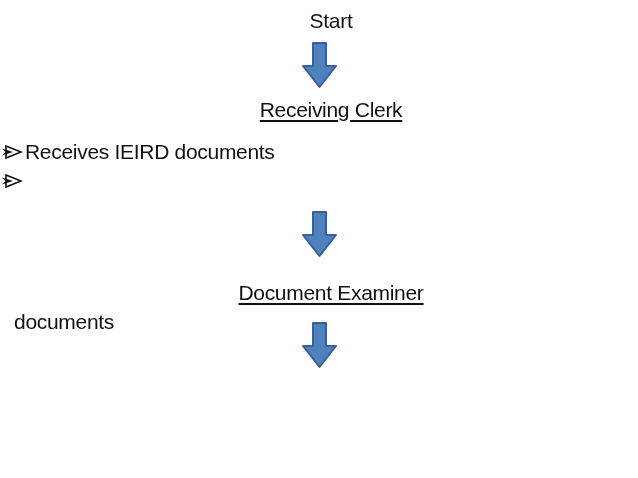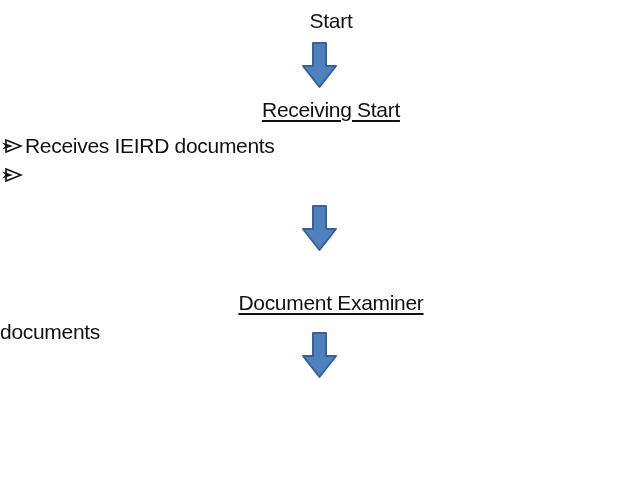--- a/index.html
+++ b/index.html
@@ -33,49 +33,49 @@
   .arrow-row svg{display:block;}
   .arrow-shape{
     fill:var(--arrow-fill);
     stroke:var(--arrow-stroke);
     stroke-width:2;
     stroke-linejoin:round;
   }
   .start-row{margin-top:6px;}
   .arrow-1{margin-top:7px;}
   .heading-1{margin-top:6px;}
-  .bullets-1{margin-top:7px;}
+  .bullets-1{margin-top:13px;}
   .arrow-2{margin-top:16px;}
-  .heading-2{margin-top:36px;}
+  .heading-2{margin-top:20px;}
   .arrow-3{margin-top:-14px;}
   .bullet-line{
     display:flex;
     align-items:center;
     height:29px;
     padding-left:2px;
     white-space:nowrap;
   }
   .bullet-marker{flex:0 0 auto;margin-right:2px;}
-  .continuation-line{padding-left:0;}
+  .continuation-line{padding-left:14px;}
 </style>
 </head>
 <body>
 
 <div class="slide">
 
   <div class="line center start-row">Start</div>
 
   <div class="arrow-row arrow-1">
     <svg width="37" height="47" viewBox="0 0 37 47">
       <path class="arrow-shape" d="M12 1 H25 V24 H35 L18.5 45 L2 24 H12 Z"></path>
     </svg>
   </div>
 
   <div class="line center heading-1">
-    <span class="underlined">Receiving Start</span>
+    <span class="underlined">Receiving Clerk</span>
   </div>
 
   <div class="bullet-line bullets-1">
     <svg class="bullet-marker" width="21" height="16" viewBox="0 0 21 16">
       <polygon points="4,2 19,8 4,14" fill="#ffffff" stroke="#111111" stroke-width="1.6"></polygon>
       <polygon points="0,4.5 11,8 0,11.5 3.5,8" fill="#111111"></polygon>
     </svg>
     <span>Receives IEIRD documents</span>
   </div>
 

